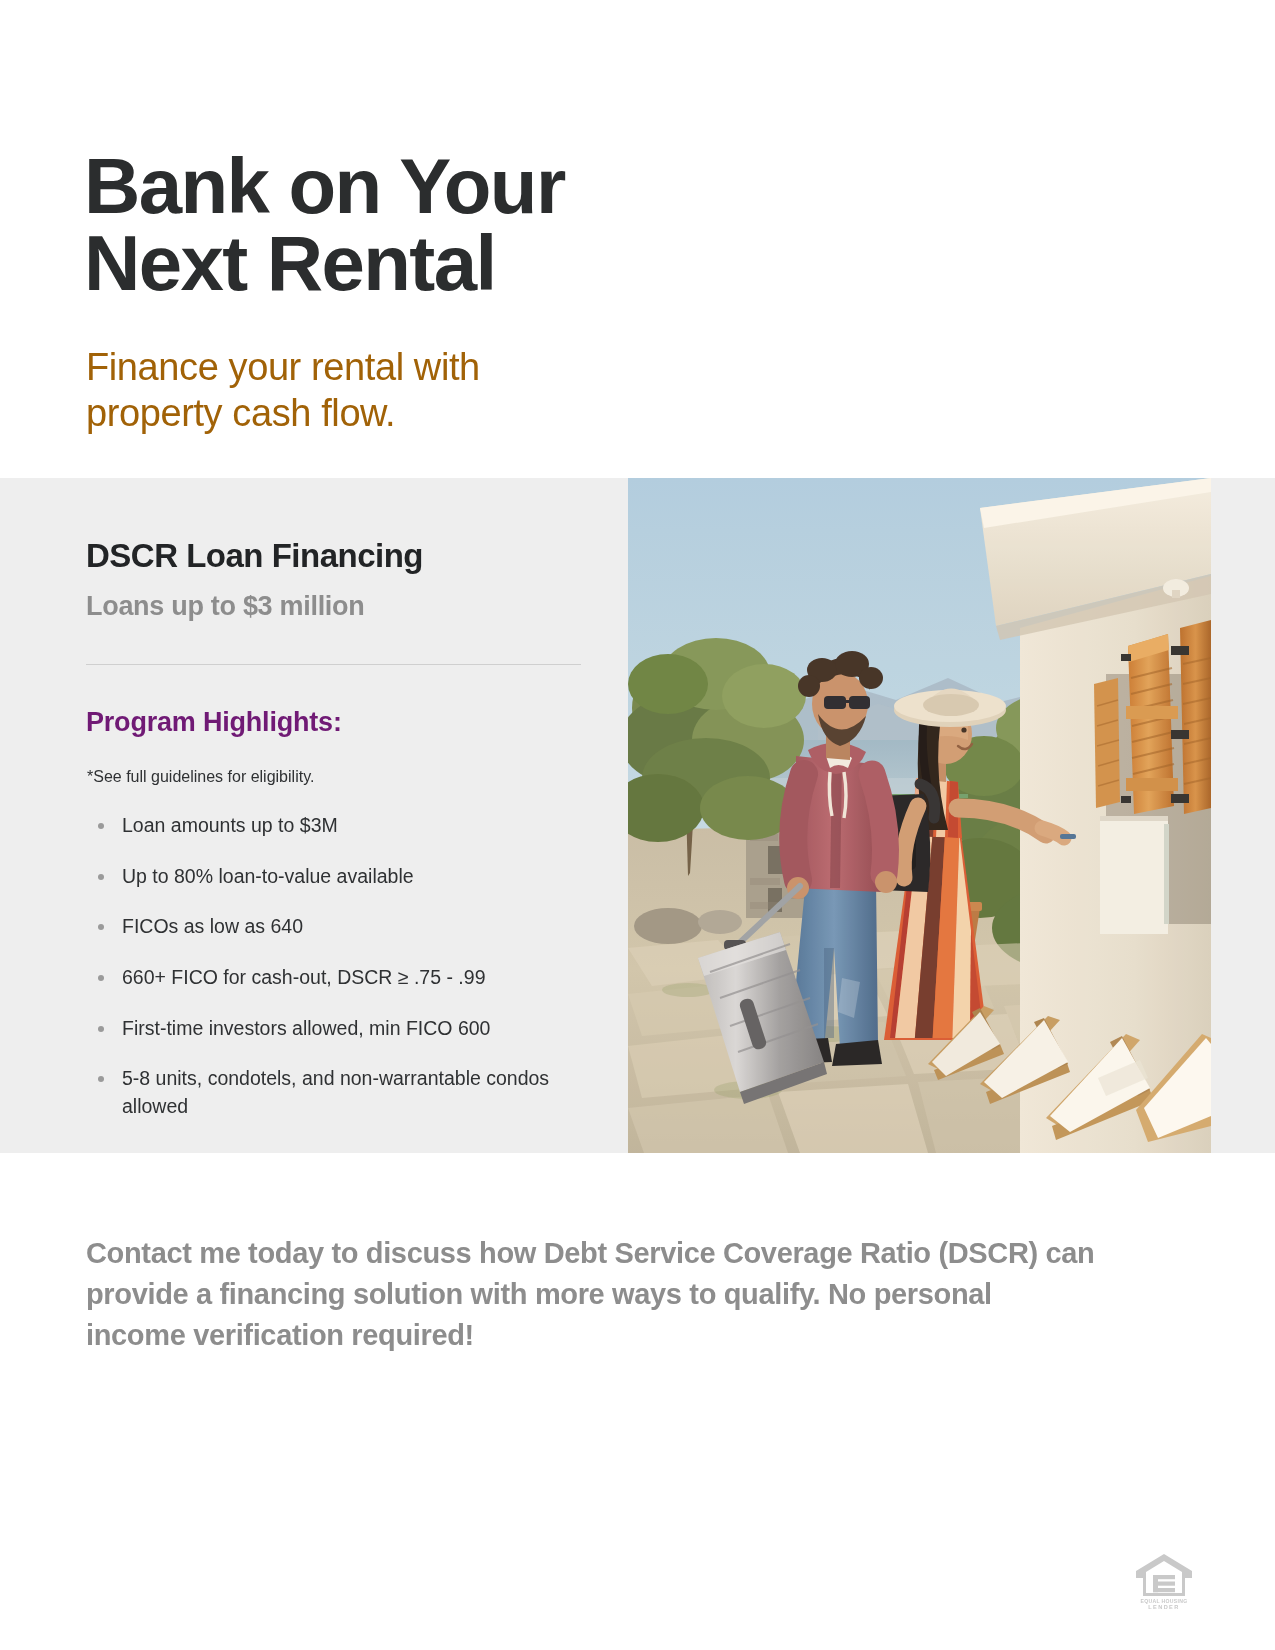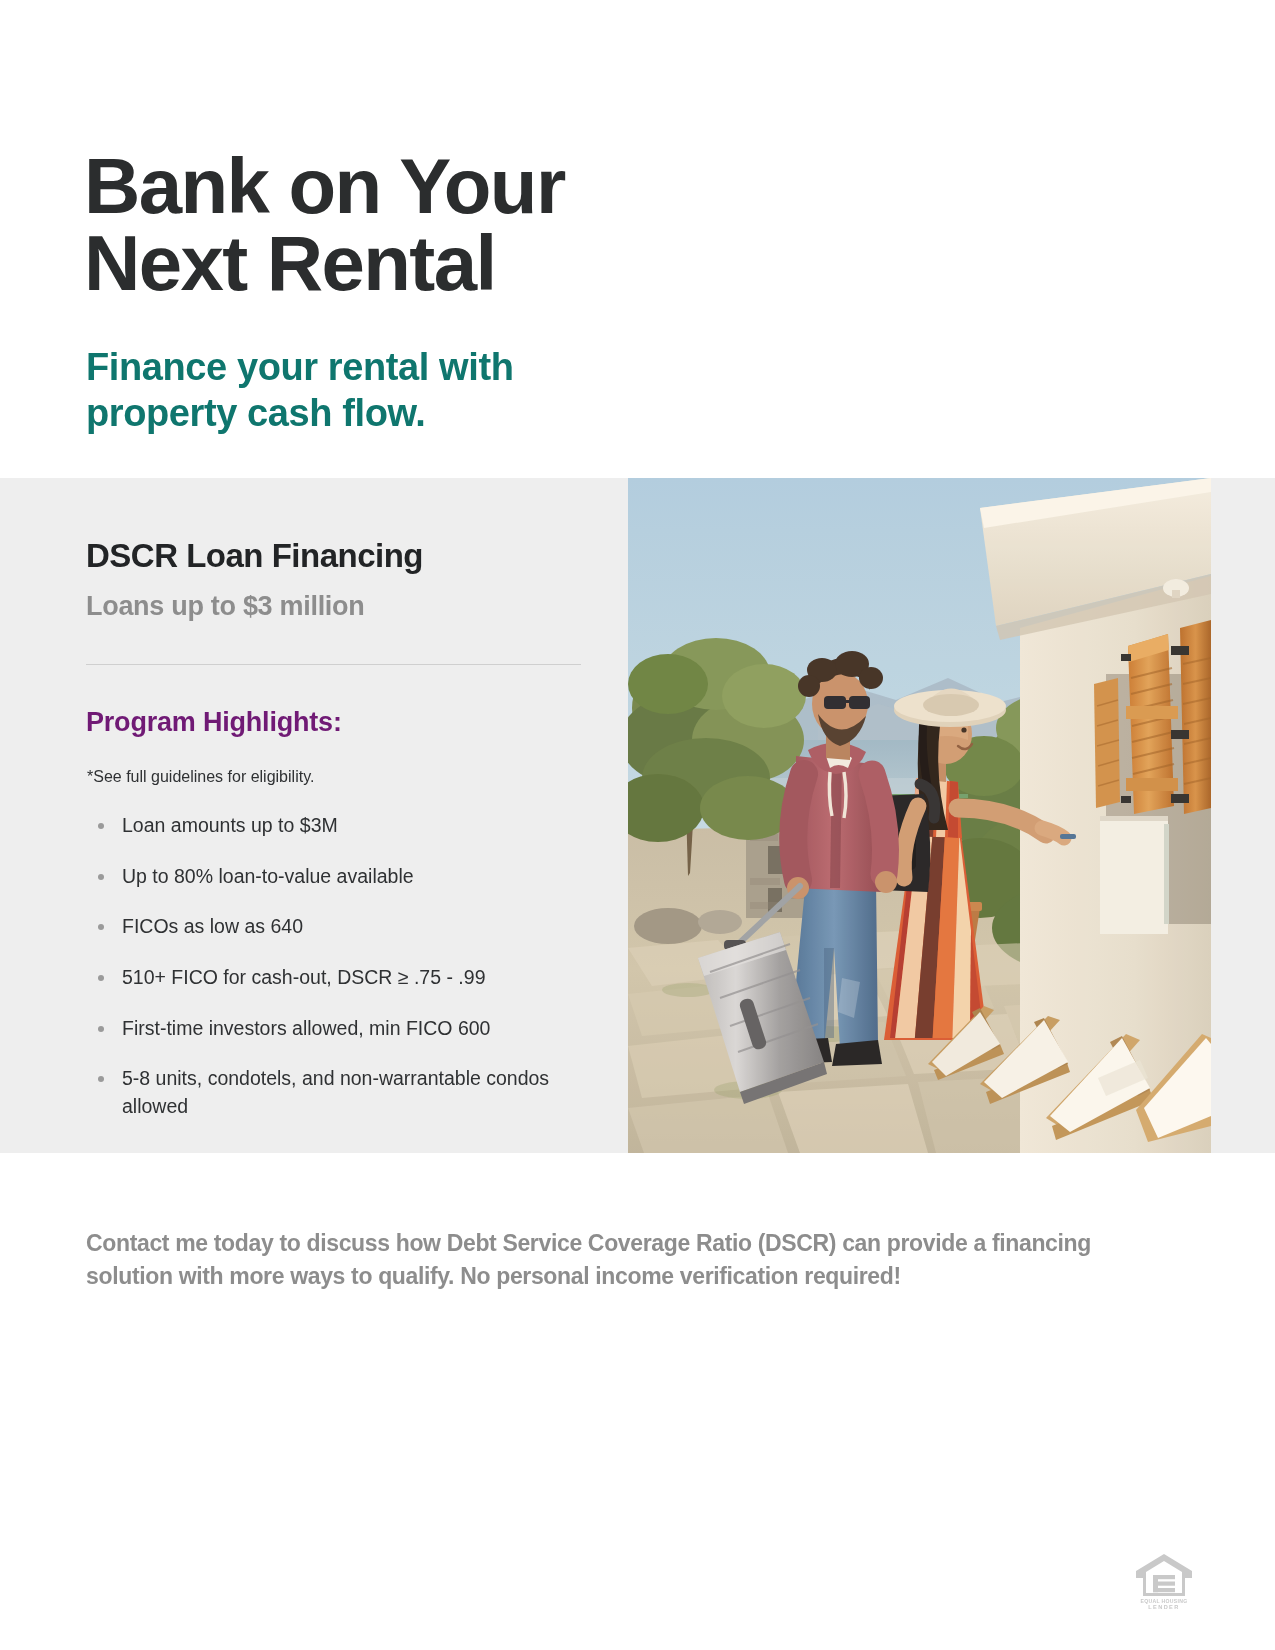--- a/index.html
+++ b/index.html
@@ -36,23 +36,23 @@
     color: #2b2d2e;
     white-space: pre-line;
   }
   .subheadline {
     position: absolute;
     left: 86px;
     top: 312px;
     width: 620px;
     font-size: 38px;
     line-height: 1.22;
-    font-weight: bold;
+    font-weight: normal;
     letter-spacing: -0.4px;
-    color: #0f766e;
+    color: #a16207;
     white-space: pre-line;
   }
 
   
   .mid {
     position: absolute;
     left: 0;
     top: 478px;
     width: 1275px;
     height: 675px;
@@ -154,21 +154,21 @@
     background: #bcd6e6;
   }
   .photo svg { display: block; }
 
   
   .cta {
     position: absolute;
     left: 86px;
     top: 1204px;
     width: 1010px;
-    font-size: 23px;
+    font-size: 29px;
     line-height: 1.42;
     font-weight: bold;
     letter-spacing: -0.35px;
     color: #8d8d8d;
   }
 
   
   .ehl-logo {
     position: absolute;
     left: 1133px;
@@ -193,21 +193,21 @@
   <div class="panel-content">
     <div class="panel-title">DSCR Loan Financing</div>
     <div class="panel-subtitle">Loans up to $3 million</div>
     <div class="divider"></div>
     <div class="highlights-title">Program Highlights:</div>
     <div class="disclaimer">*See full guidelines for eligibility.</div>
     <ul class="bullets">
       <li>Loan amounts up to $3M</li>
       <li>Up to 80% loan-to-value available</li>
       <li>FICOs as low as 640</li>
-      <li>510+ FICO for cash-out, DSCR ≥ .75 - .99</li>
+      <li>660+ FICO for cash-out, DSCR ≥ .75 - .99</li>
       <li>First-time investors allowed, min FICO 600</li>
       <li>5-8 units, condotels, and non-warrantable condos allowed</li>
     </ul>
   </div>
 
   <div class="photo">
     <svg width="583" height="675" viewBox="0 0 583 675" xmlns="http://www.w3.org/2000/svg">
       <defs>
         <linearGradient id="sky" x1="0" y1="0" x2="0" y2="1">
           <stop offset="0%" stop-color="#aecde3"></stop>

